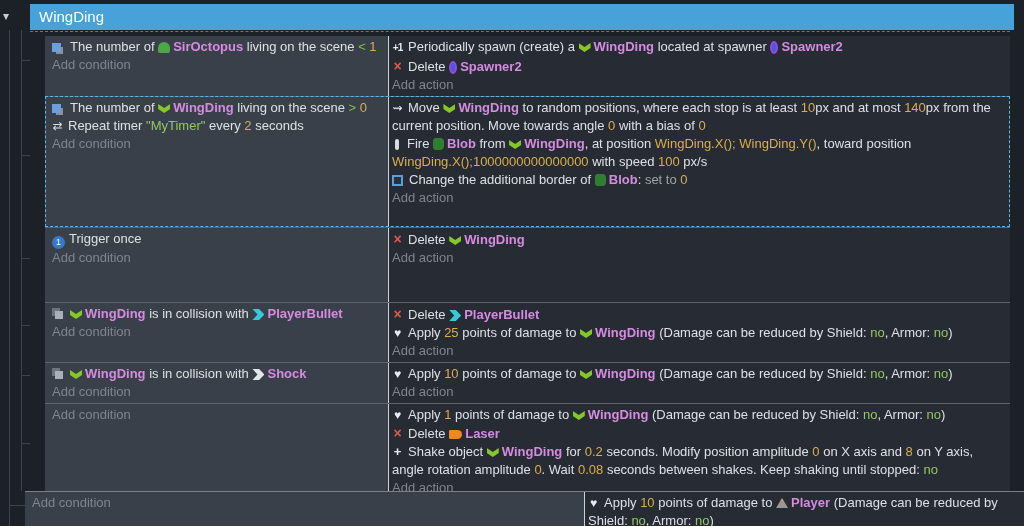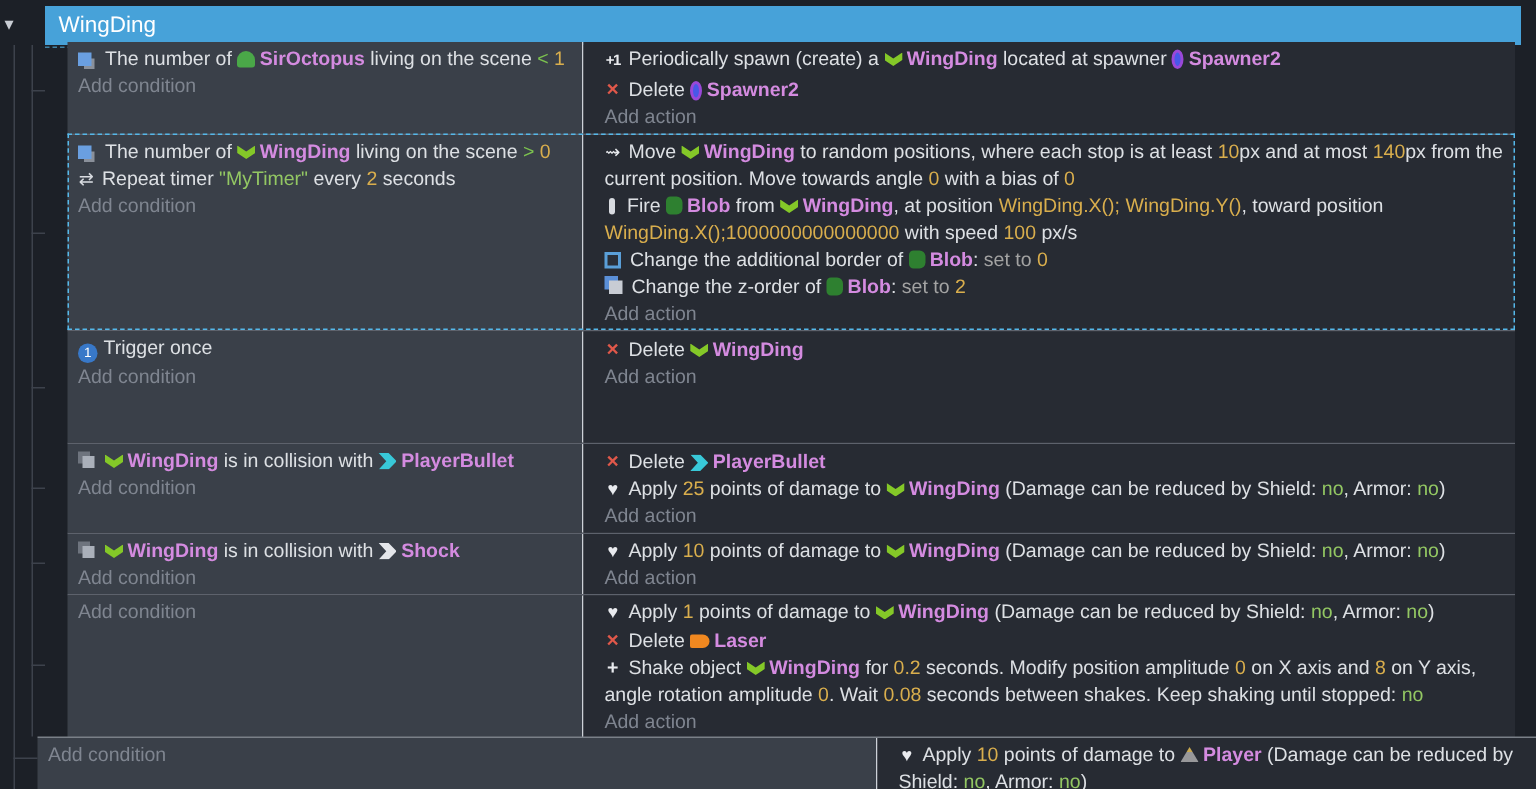--- a/index.html
+++ b/index.html
@@ -14,34 +14,34 @@
   .v2{left:21px;top:30px;height:461px}
   .tick{position:absolute;height:1px;background:#3d424c;left:21px;width:9px}
   .tick.root{left:9px;width:16px}
 
   
   .header{position:absolute;left:30px;top:4px;width:984px;height:26px;background:#47a2d9;
           color:#fff;font-size:15px;font-weight:500;line-height:26px;padding-left:9px;cursor:pointer}
   .hdr-dash{position:absolute;left:30px;top:31px;width:980px;border-top:1px dashed rgba(85,184,234,.65)}
 
   
-  #group-events{position:absolute;left:45px;top:28px;width:965px}
+  #group-events{position:absolute;left:45px;top:36px;width:965px}
   #root-events{position:absolute;left:25px;top:491px;width:999px}
   .event{display:flex;width:100%}
   #group-events .event + .event{border-top:1px solid #5d626c}
   #group-events .event:nth-child(1){min-height:58px}
   #group-events .event:nth-child(2){min-height:131px}
   #group-events .event:nth-child(3){min-height:75px}
   #group-events .event:nth-child(4){min-height:59px}
   #group-events .event:nth-child(5){min-height:41px}
   #group-events .event:nth-child(6){min-height:95px}
   #root-events .event{min-height:44px;border-top:1px solid #7a8088}
   .cond{width:344px;background:#3a4049;padding:2px 6px 2px 7px;border-right:1px solid #cdd1d8}
   #root-events .cond{width:560px}
-  .act{flex:1;background:#272b33;padding:2px 6px 2px 14px}
+  .act{flex:1;background:#272b33;padding:2px 6px 2px 3px}
   .selected{outline:1.5px dashed #55b8ea;outline-offset:-1px;position:relative;z-index:2}
   .line{cursor:pointer}
   .add{color:#7f8590;cursor:pointer}
 
   
   .tx{color:#dde0e4}
   .num{color:#d9ae4d}
   .grn{color:#93c763}
   .op{color:#7cc24f}
   .st{color:#a3a3a3}
@@ -113,21 +113,20 @@
     <div class="event selected">
       <div class="cond">
         <div class="line"><span class="si si-count"></span><span class="tx">The number of </span><span class="oi oi-wingding"></span><span class="obj">WingDing</span><span class="tx"> living on the scene </span><span class="op">&gt;</span><span class="tx"> </span><span class="num">0</span></div>
         <div class="line"><span class="gi gi-repeat">⇄</span><span class="tx">Repeat timer </span><span class="grn">"MyTimer"</span><span class="tx"> every </span><span class="num">2</span><span class="tx"> seconds</span></div>
         <div class="line add">Add condition</div>
       </div>
       <div class="act">
         <div class="line"><span class="gi gi-move">⇝</span><span class="tx">Move </span><span class="oi oi-wingding"></span><span class="obj">WingDing</span><span class="tx"> to random positions, where each stop is at least </span><span class="num">10</span><span class="tx">px and at most </span><span class="num">140</span><span class="tx">px from the current position. Move towards angle </span><span class="num">0</span><span class="tx"> with a bias of </span><span class="num">0</span></div>
         <div class="line"><span class="si si-fire"></span><span class="tx">Fire </span><span class="oi oi-blob"></span><span class="obj">Blob</span><span class="tx"> from </span><span class="oi oi-wingding"></span><span class="obj">WingDing</span><span class="tx">, at position </span><span class="num">WingDing.X();</span><span class="tx"> </span><span class="num">WingDing.Y()</span><span class="tx">, toward position </span><span class="num">WingDing.X();1000000000000000</span><span class="tx"> with speed </span><span class="num">100</span><span class="tx"> px/s</span></div>
         <div class="line"><span class="si si-border"></span><span class="tx">Change the additional border of </span><span class="oi oi-blob"></span><span class="obj">Blob</span><span class="tx">: </span><span class="st">set to</span><span class="tx"> </span><span class="num">0</span></div>
-        <div class="line"><span class="si si-zorder"></span><span class="tx">Change the z-order of </span><span class="oi oi-blob"></span><span class="obj">Blob</span><span class="tx">: </span><span class="st">set to</span><span class="tx"> </span><span class="num">2</span></div>
         <div class="line add">Add action</div>
       </div>
     </div>
     <div class="event">
       <div class="cond">
         <div class="line"><span class="gi gi-once">1</span><span class="tx">Trigger once</span></div>
         <div class="line add">Add condition</div>
       </div>
       <div class="act">
         <div class="line"><span class="gi gi-delete">×</span><span class="tx">Delete </span><span class="oi oi-wingding"></span><span class="obj">WingDing</span></div>

